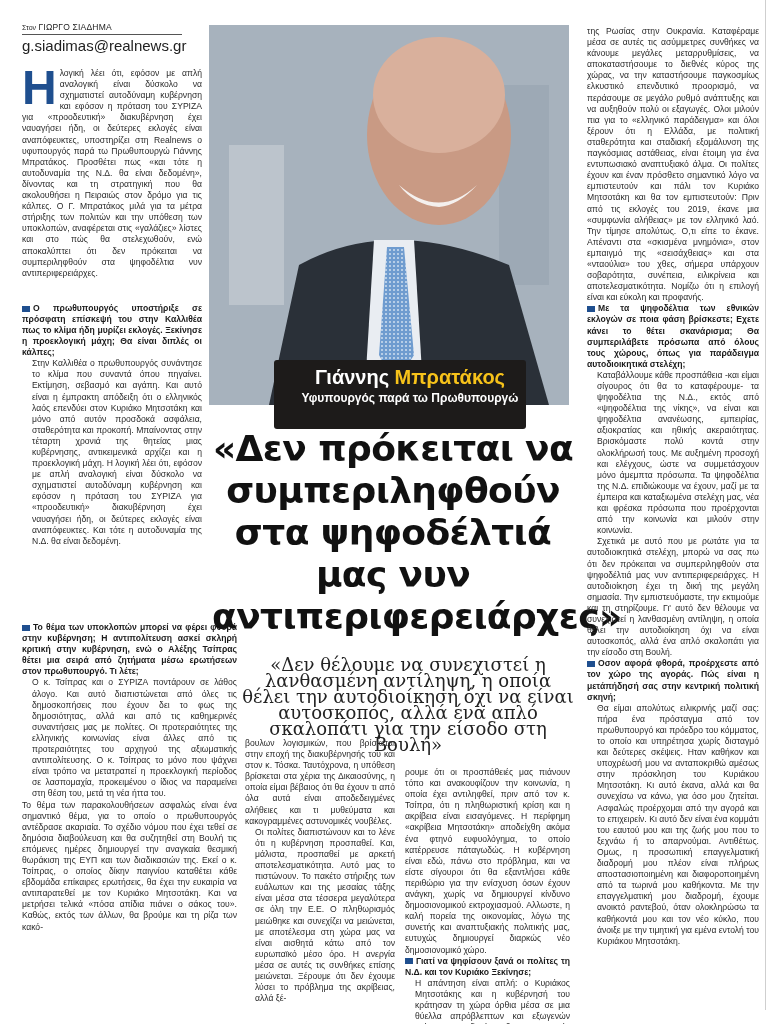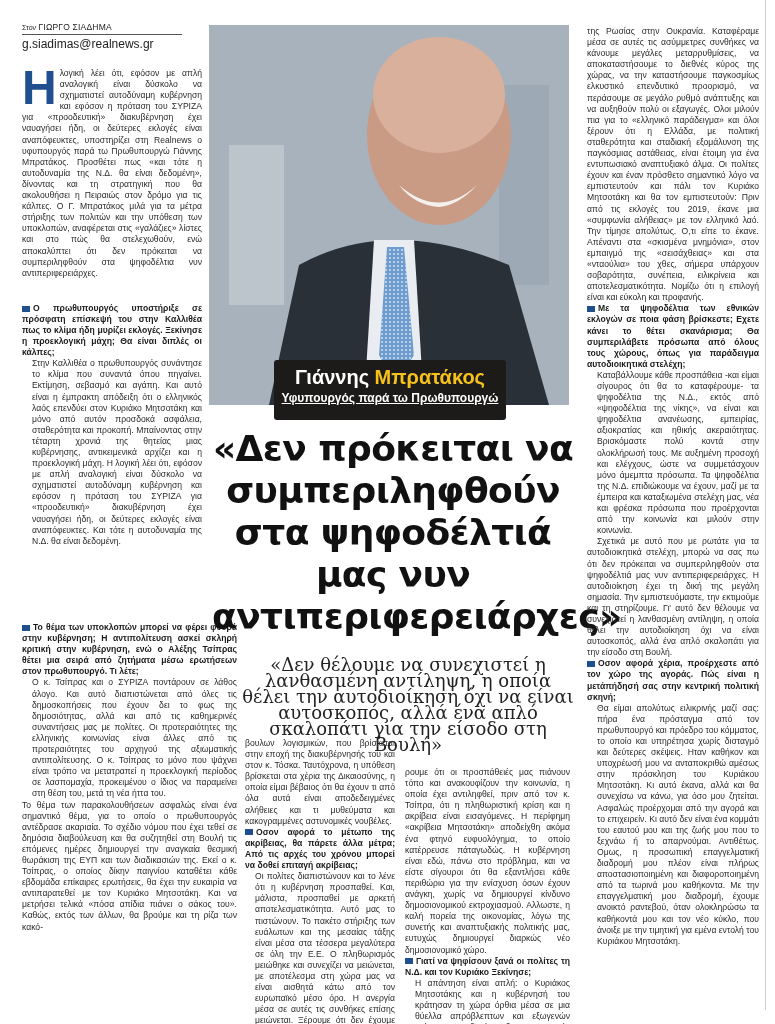--- a/index.html
+++ b/index.html
@@ -8,29 +8,29 @@
   .page { position:absolute; left:0; top:0; width:775px; height:1024px; background:#fff; }
   .col { position:absolute; font-size:8.6px; line-height:11.1px; text-align:justify; color:#2a2a2a; }
   .col p { margin:0; text-indent:0; }
   .col p.ind { padding-left:10px; }
   .q { font-weight:bold; color:#1b1b1b; margin:2px 0 1px 0; }
   .sq { display:inline-block; width:8px; height:6px; background:#1f4f8f; margin-right:3px; vertical-align:middle; }
   .byline { position:absolute; left:22px; top:22px; width:180px; font-size:8.5px; }
   .byline .pre { font-size:7px; }
   .byline .name { font-weight:normal; letter-spacing:0.2px; }
   .byline .rule { border-top:1px solid #555; margin:2px 0 2px 0; width:160px; }
-  .byline .email { font-size:12px; }
+  .byline .email { font-size:15px; }
   .dropcap { float:left; font-size:48px; line-height:40px; font-weight:bold; color:#1f4f8f; margin:0 3px 0 0; font-family:"Liberation Sans", sans-serif; }
   .photo { position:absolute; left:209px; top:25px; width:360px; height:380px; overflow:hidden;
            background:linear-gradient(90deg,#8e9aa8 0%, #b8c2cc 30%, #c5cdd5 55%, #a9b3bd 100%); }
-  .nameplate { position:absolute; left:274px; top:360px; width:232px; height:60px; background:#1d1b1a;
-               border-radius:3px; text-align:center; color:#fff; }
+  .nameplate { position:absolute; left:274px; top:360px; width:232px; height:69px; background:#1d1b1a;
+               border-radius:3px; text-align:center; color:#fff;padding-left:20px; }
   .nameplate .nm { font-size:20px; font-weight:bold; line-height:26px; margin-top:4px; font-family:"Liberation Sans", sans-serif; }
   .nameplate .nm .y { color:#f6c21a; }
-  .nameplate .role { font-size:12px; font-weight:bold; line-height:16px;text-decoration:underline; }
+  .nameplate .role { font-size:12px; font-weight:bold; line-height:16px; }
   .headline { position:absolute; left:212px; top:428px; width:362px; text-align:center; font-weight:bold;
               font-size:36px; line-height:42px; color:#111; font-family:"DejaVu Sans", sans-serif; letter-spacing:-0.6px; }
   .pullquote { position:absolute; left:240px; top:657px; width:336px; text-align:center;
                font-family:"DejaVu Serif", serif; font-size:18px; line-height:16px; color:#222; }
   .vrule { position:absolute; top:0; width:1px; background:#cfcfcf; }
 </style>
 </head>
 <body>
 
 <div class="page">
@@ -89,41 +89,38 @@
     </div>
     <div class="role">Υφυπουργός παρά τω Πρωθυπουργώ</div>
   </div>
 
   <div class="headline">«Δεν πρόκειται να συμπεριληφθούν στα ψηφοδέλτιά μας νυν αντιπεριφερειάρχες»</div>
 
   <div class="pullquote">«Δεν θέλουμε να συνεχιστεί η λανθασμένη αντίληψη, η οποία θέλει την αυτοδιοίκηση όχι να είναι αυτοσκοπός, αλλά ένα απλό σκαλοπάτι για την είσοδο στη Βουλή»</div>
 
   <div class="col" style="left:245px; top:738px; width:150px;">
     <p>βουλων λογισμικών, που βρίσκεται στην εποχή της διακυβέρνησής του και στον κ. Τόσκα. Ταυτόχρονα, η υπόθεση βρίσκεται στα χέρια της Δικαιοσύνης, η οποία είμαι βέβαιος ότι θα έχουν τι από όλα αυτά είναι αποδεδειγμένες αλήθειες και τι μυθεύματα και κακογραμμένες αστυνομικές νουβέλες.</p>
-    <p class="q">
-      <span class="sq"></span><span>Οσον αφορά το μέτωπο της ακρίβειας, θα πάρετε άλλα μέτρα; Από τις αρχές του χρόνου μπορεί να δοθεί επιταγή ακρίβειας;</span>
-    </p>
     <p class="ind">Οι πολίτες διαπιστώνουν και το λένε ότι η κυβέρνηση προσπαθεί. Και, μάλιστα, προσπαθεί με αρκετή αποτελεσματικότητα. Αυτό μας το πιστώνουν. Το πακέτο στήριξης των ευάλωτων και της μεσαίας τάξης είναι μέσα στα τέσσερα μεγαλύτερα σε όλη την Ε.Ε. Ο πληθωρισμός μειώθηκε και συνεχίζει να μειώνεται, με αποτέλεσμα στη χώρα μας να είναι αισθητά κάτω από τον ευρωπαϊκό μέσο όρο. Η ανεργία μέσα σε αυτές τις συνθήκες επίσης μειώνεται. Ξέρουμε ότι δεν έχουμε λύσει το πρόβλημα της ακρίβειας, αλλά ξέ-</p>
   </div>
 
   <div class="col" style="left:405px; top:767px; width:165px;">
     <p>ρουμε ότι οι προσπάθειές μας πιάνουν τόπο και ανακουφίζουν την κοινωνία, η οποία έχει αντιληφθεί, πριν από τον κ. Τσίπρα, ότι η πληθωριστική κρίση και η ακρίβεια είναι εισαγόμενες. Η περίφημη «ακρίβεια Μητσοτάκη» αποδείχθη ακόμα ένα φτηνό ευφυολόγημα, το οποίο κατέρρευσε πάταγωδώς. Η κυβέρνηση είναι εδώ, πάνω στο πρόβλημα, και να είστε σίγουροι ότι θα εξαντλήσει κάθε περιθώριο για την ενίσχυση όσων έχουν ανάγκη, χωρίς να δημιουργεί κίνδυνο δημοσιονομικού εκτροχιασμού. Αλλωστε, η καλή πορεία της οικονομίας, λόγω της συνετής και αναπτυξιακής πολιτικής μας, ευτυχώς δημιουργεί διαρκώς νέο δημοσιονομικό χώρο.</p>
     <p class="q">
       <span class="sq"></span><span>Γιατί να ψηφίσουν ξανά οι πολίτες τη Ν.Δ. και τον Κυριάκο Ξεκίνησε;</span>
     </p>
     <p class="ind">Η απάντηση είναι απλή: ο Κυριάκος Μητσοτάκης και η κυβέρνησή του κράτησαν τη χώρα όρθια μέσα σε μια θύελλα απρόβλεπτων και εξωγενών κρίσεων. Πανδημία, Εβρος, τουρκικός αναθεωρητισμός και βέβαια η εισβολή</p>
   </div>
 
   <div class="col" style="left:587px; top:26px; width:172px;">
     <p>της Ρωσίας στην Ουκρανία. Καταφέραμε μέσα σε αυτές τις ασύμμετρες συνθήκες να κάνουμε μεγάλες μεταρρυθμίσεις, να αποκαταστήσουμε το διεθνές κύρος της χώρας, να την καταστήσουμε παγκοσμίως ελκυστικό επενδυτικό προορισμό, να περάσουμε σε μεγάλο ρυθμό ανάπτυξης και να αυξηθούν πολύ οι εξαγωγές. Ολοι μιλούν πια για το «ελληνικό παράδειγμα» και όλοι ξέρουν ότι η Ελλάδα, με πολιτική σταθερότητα και σταδιακή εξομάλυνση της παγκόσμιας αστάθειας, είναι έτοιμη για ένα εντυπωσιακό αναπτυξιακό άλμα. Οι πολίτες έχουν και έναν πρόσθετο σημαντικό λόγο να εμπιστευτούν και πάλι τον Κυριάκο Μητσοτάκη και θα τον εμπιστευτούν: Πριν από τις εκλογές του 2019, έκανε μια «συμφωνία αλήθειας» με τον ελληνικό λαό. Την τίμησε απολύτως. Ο,τι είπε το έκανε. Απέναντι στα «σκισμένα μνημόνια», στον εμπαιγμό της «σεισάχθειας» και στα «νταούλια» του χθες, σήμερα υπάρχουν σοβαρότητα, συνέπεια, ειλικρίνεια και αποτελεσματικότητα. Νομίζω ότι η επιλογή είναι και εύκολη και προφανής.</p>
     <p class="q">
       <span class="sq"></span><span>Με τα ψηφοδέλτια των εθνικών εκλογών σε ποια φάση βρίσκεστε; Εχετε κάνει το θέτει σκανάρισμα; Θα συμπεριλάβετε πρόσωπα από όλους τους χώρους, όπως για παράδειγμα αυτοδιοικητικά στελέχη;</span>
     </p>
     <p class="ind">Καταβάλλουμε κάθε προσπάθεια -και είμαι σίγουρος ότι θα το καταφέρουμε- τα ψηφοδέλτια της Ν.Δ., εκτός από «ψηφοδέλτια της νίκης», να είναι και ψηφοδέλτια ανανέωσης, εμπειρίας, αξιοκρατίας και ηθικής ακεραιότητας. Βρισκόμαστε πολύ κοντά στην ολοκλήρωσή τους. Με αυξημένη προσοχή και ελέγχους, ώστε να συμμετάσχουν μόνο άμεμπτα πρόσωπα. Τα ψηφοδέλτια της Ν.Δ. επιδιώκουμε να έχουν, μαζί με τα έμπειρα και καταξιωμένα στελέχη μας, νέα και φρέσκα πρόσωπα που προέρχονται από την κοινωνία και μιλούν στην κοινωνία.</p>
     <p style="text-indent:10px;">Σχετικά με αυτό που με ρωτάτε για τα αυτοδιοικητικά στελέχη, μπορώ να σας πω ότι δεν πρόκειται να συμπεριληφθούν στα ψηφοδέλτιά μας νυν αντιπεριφερειάρχες. Η αυτοδιοίκηση έχει τη δική της μεγάλη σημασία. Την εμπιστευόμαστε, την εκτιμούμε και τη στηρίζουμε. Γι' αυτό δεν θέλουμε να συνεχιστεί η λανθασμένη αντίληψη, η οποία θέλει την αυτοδιοίκηση όχι να είναι αυτοσκοπός, αλλά ένα απλό σκαλοπάτι για την είσοδο στη Βουλή.</p>
     <p class="q">
-      <span class="sq"></span><span>Οσον αφορά χέρια, προέρχεστε από τον χώρο της αγοράς. Πώς είναι η μετάπήδησή σας στην κεντρική πολιτική σκηνή;</span>
+      <span class="sq"></span><span>Οσον αφορά φθορά, προέρχεστε από τον χώρο της αγοράς. Πώς είναι η μετάπήδησή σας στην κεντρική πολιτική σκηνή;</span>
     </p>
     <p class="ind">Θα είμαι απολύτως ειλικρινής μαζί σας: πήρα ένα πρόσταγμα από τον πρωθυπουργό και πρόεδρο του κόμματος, το οποίο και υπηρέτησα χωρίς δισταγμό και δεύτερες σκέψεις. Ηταν καθήκον και υποχρέωσή μου να ανταποκριθώ αμέσως στην πρόσκληση του Κυριάκου Μητσοτάκη. Κι αυτό έκανα, αλλά και θα συνεχίσω να κάνω, για όσο μου ζητείται. Ασφαλώς προέρχομαι από την αγορά και το επιχειρείν. Κι αυτό δεν είναι ένα κομμάτι του εαυτού μου και της ζωής μου που το ξεχνάω ή το απαρνούμαι. Αντιθέτως. Ομως, η προσωπική επαγγελματική διαδρομή μου πλέον είναι πλήρως αποστασιοποιημένη και διαφοροποιημένη από τα τωρινά μου καθήκοντα. Με την επαγγελματική μου διαδρομή, έχουμε ανοικτό ραντεβού, όταν ολοκληρώσω τα καθήκοντά μου και τον νέο κύκλο, που άνοιξε με την τιμητική για εμένα εντολή του Κυριάκου Μητσοτάκη.</p>
   </div>
 
   <div class="vrule" style="left:765px; height:1010px;"></div>
 </div>
 
 </body></html>

